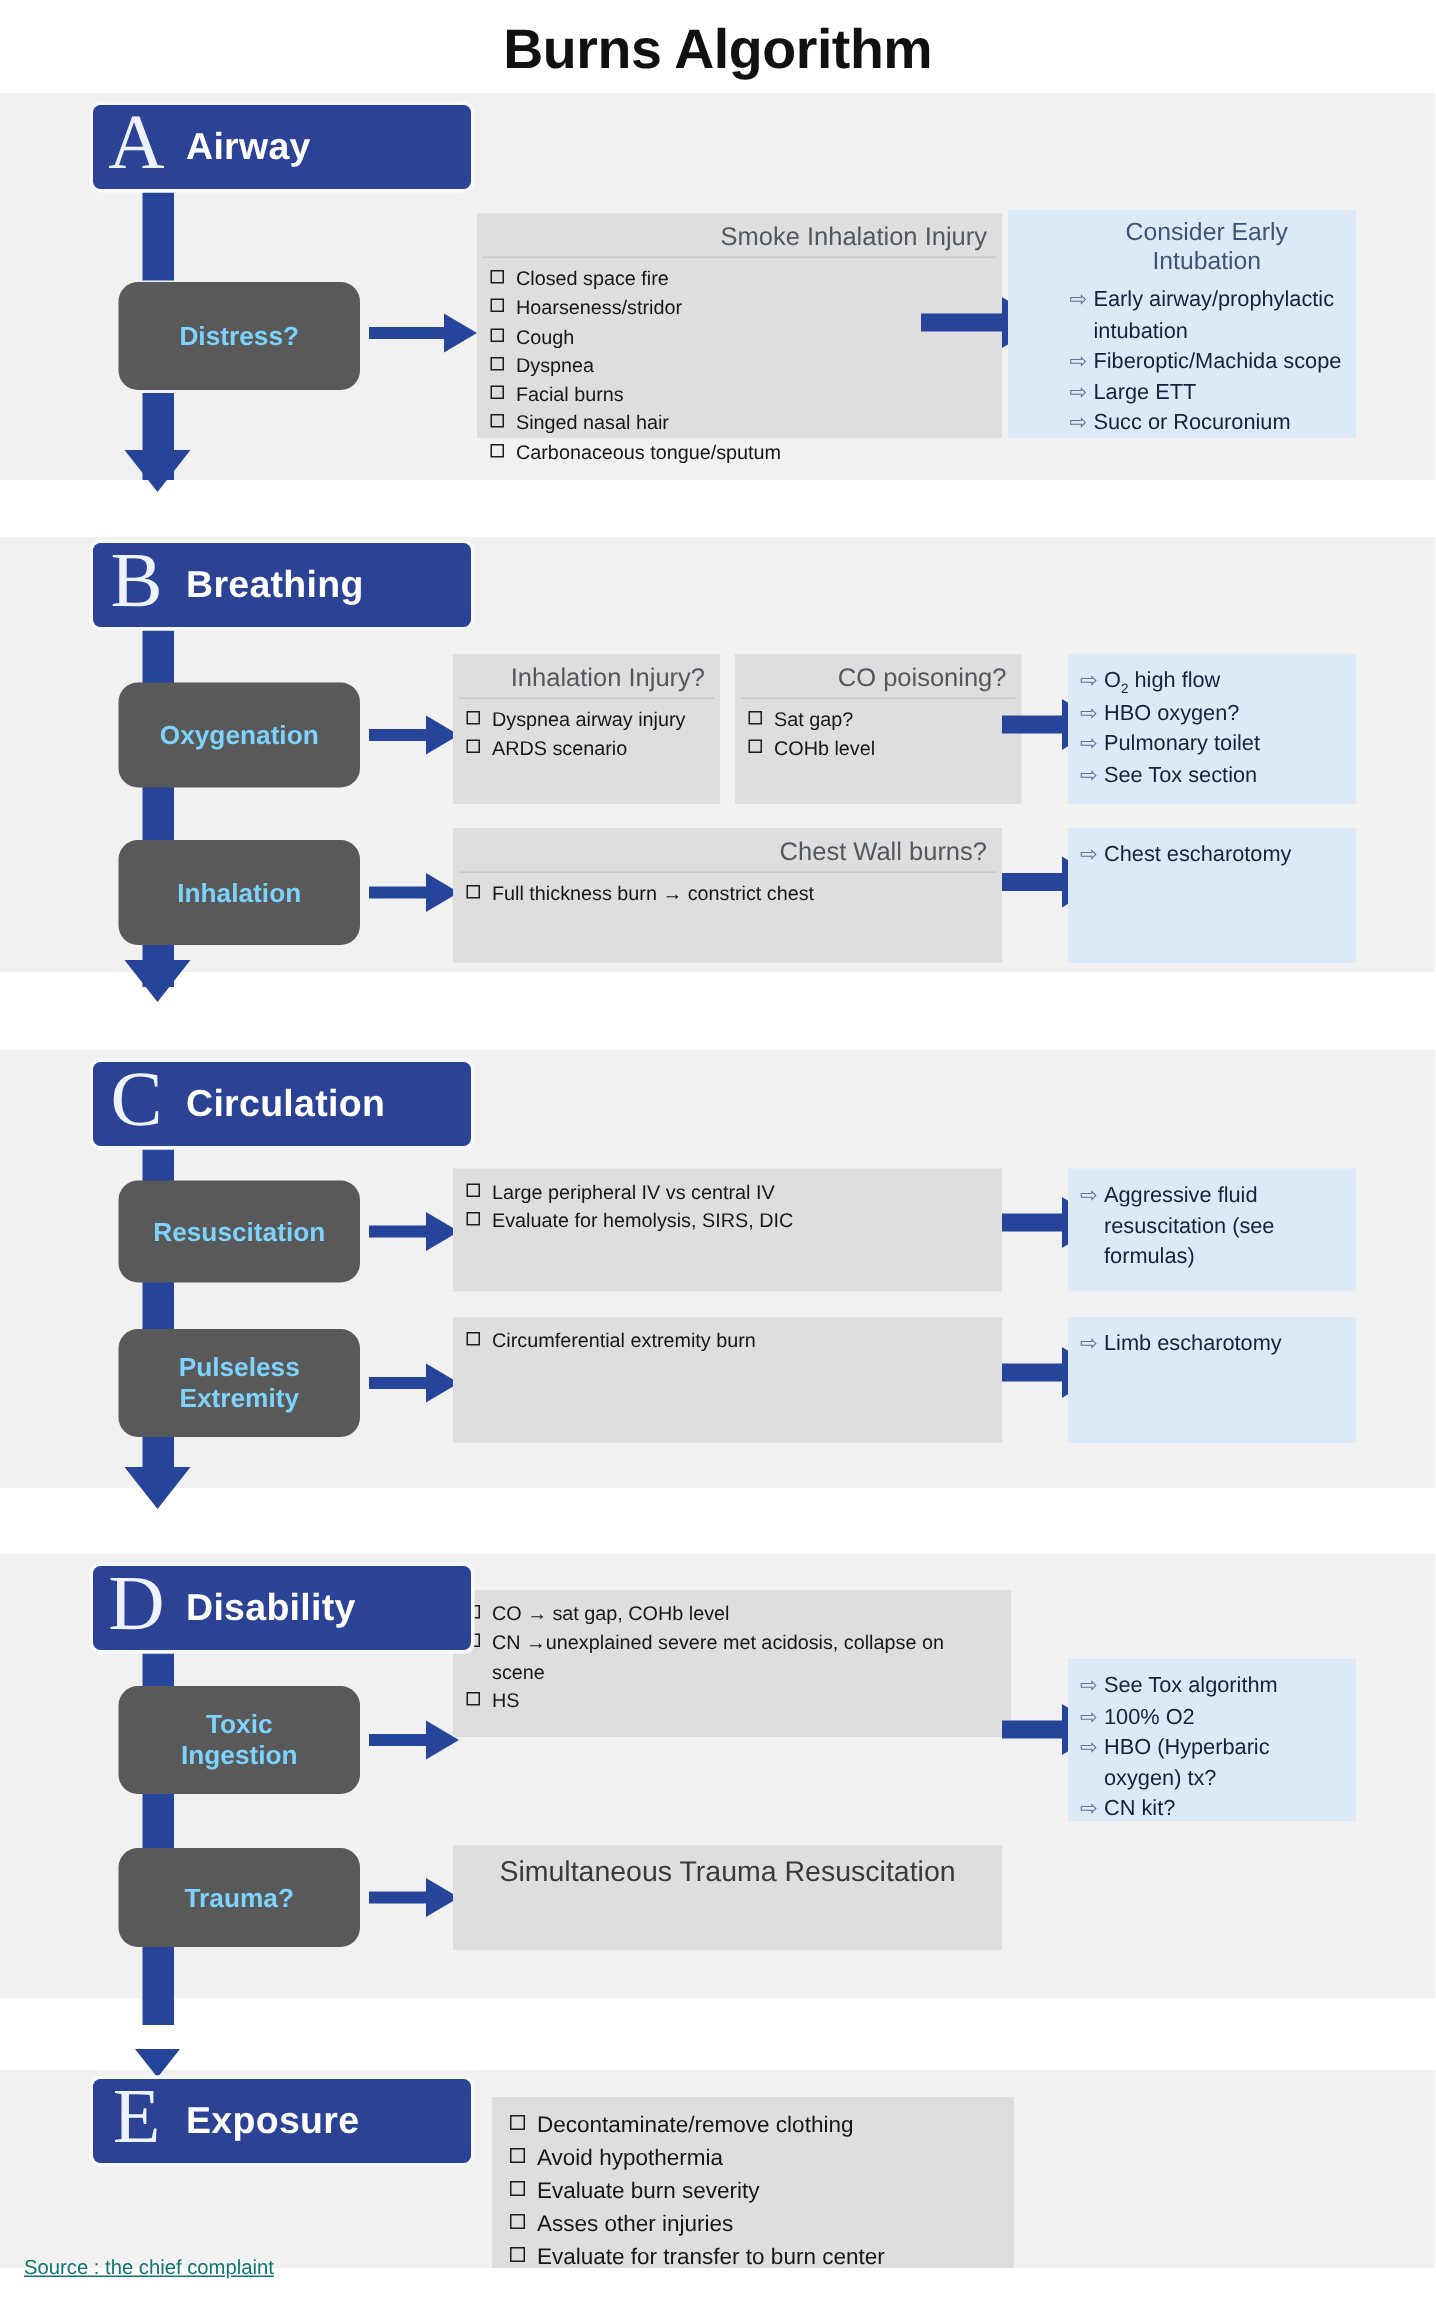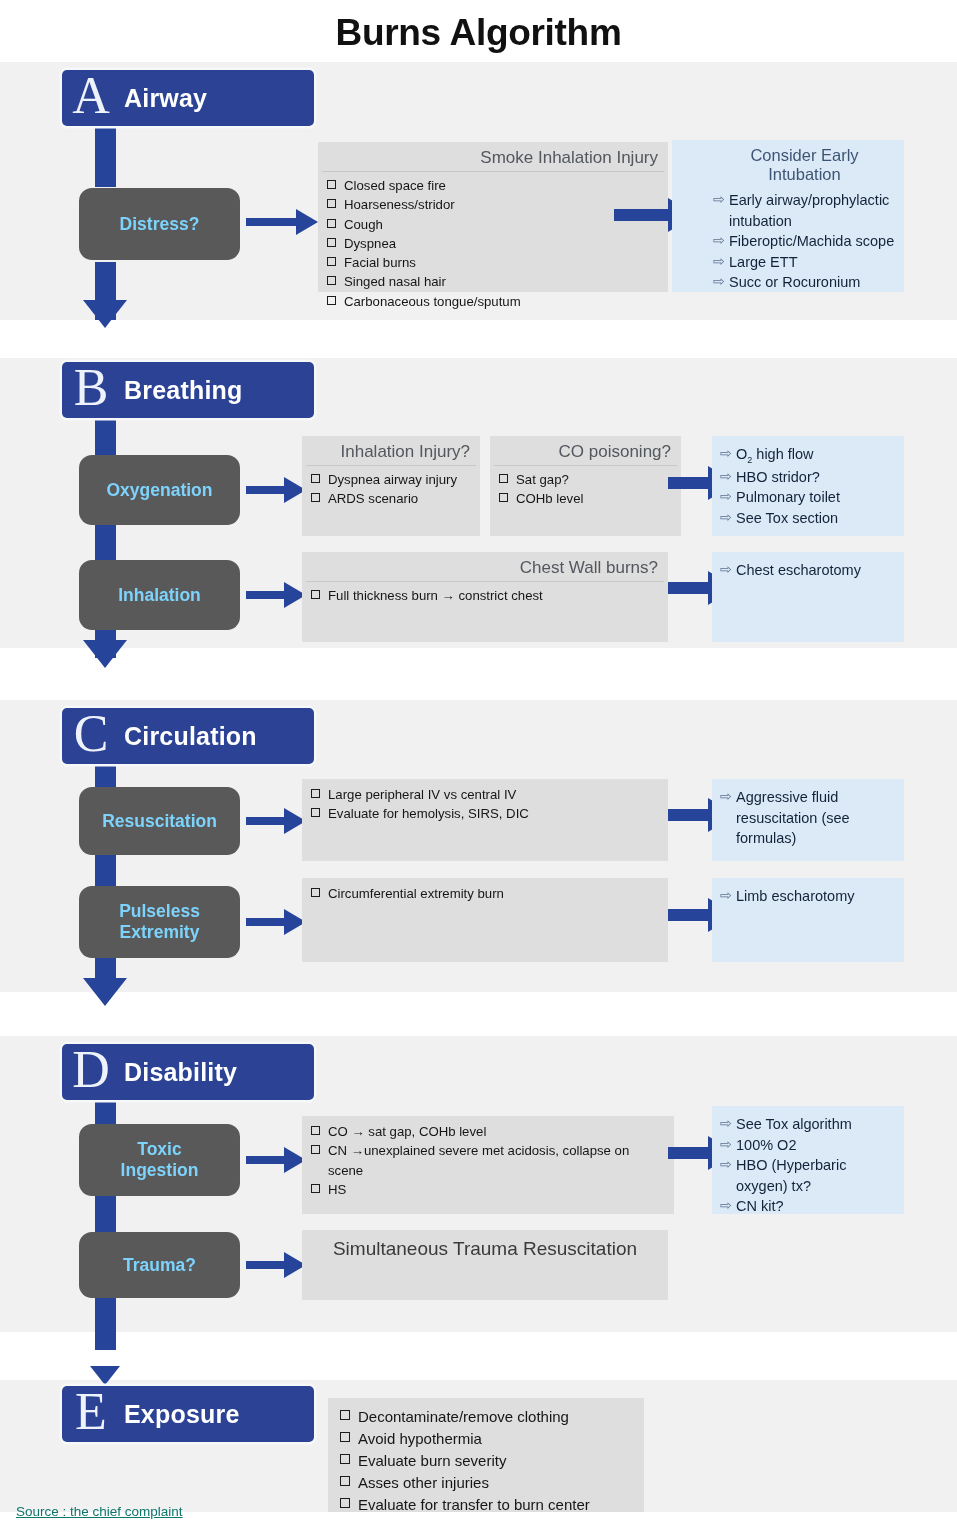--- a/index.html
+++ b/index.html
@@ -369,21 +369,21 @@
 </div>
 
 <div class="bpanel" style="left:712px; top:436px; width:192px; height:100px; padding-top:8px;">
   <ul class="alist">
     <li>
         <span class="ar">⇨</span>
         <span class="atxt">O<sub>2</sub> high flow</span>
       </li>
     <li>
         <span class="ar">⇨</span>
-        <span class="atxt">HBO stridor?</span>
+        <span class="atxt">HBO oxygen?</span>
       </li>
     <li>
         <span class="ar">⇨</span>
         <span class="atxt">Pulmonary toilet</span>
       </li>
     <li>
         <span class="ar">⇨</span>
         <span class="atxt">See Tox section</span>
       </li>
   </ul>
@@ -502,21 +502,21 @@
 
 <div class="dbox" style="top:1124px; height:72px;">
   <span>Toxic Ingestion</span>
 </div>
 
 <div class="harrow" style="left:246px; top:1149px; width:60px;">
   <div class="shaft"></div>
     <div class="head"></div>
 </div>
 
-<div class="gpanel" style="left:302px; top:1116px; width:372px; height:98px; padding-top:6px;">
+<div class="gpanel" style="left:302px; top:1060px; width:372px; height:98px; padding-top:6px;">
   <ul class="clist">
     <li>
         <span class="cb"></span>
         <span>CO → sat gap, COHb level</span>
       </li>
     <li>
         <span class="cb"></span>
         <span>CN →unexplained severe met acidosis, collapse on scene</span>
       </li>
     <li>
@@ -563,21 +563,21 @@
 
 <div class="gpanel" style="left:302px; top:1230px; width:366px; height:70px; padding-top:4px;">
   <div class="plain-title">Simultaneous Trauma Resuscitation</div>
 </div>
 
 <div class="hdr" style="top:1386px;">
   <div class="letter">E</div>
   <div class="hlabel">Exposure</div>
 </div>
 
-<div class="gpanel" style="left:328px; top:1398px; width:316px; height:114px; padding-top:8px;">
+<div class="gpanel" style="left:328px; top:1398px; width:348px; height:114px; padding-top:8px;">
   <ul class="clist" style="padding-left:12px;">
     <li style="font-size:15px;">
         <span class="cb" style="width:10px;height:10px;"></span>
         <span>Decontaminate/remove clothing</span>
       </li>
     <li style="font-size:15px;">
         <span class="cb" style="width:10px;height:10px;"></span>
         <span>Avoid hypothermia</span>
       </li>
     <li style="font-size:15px;">

